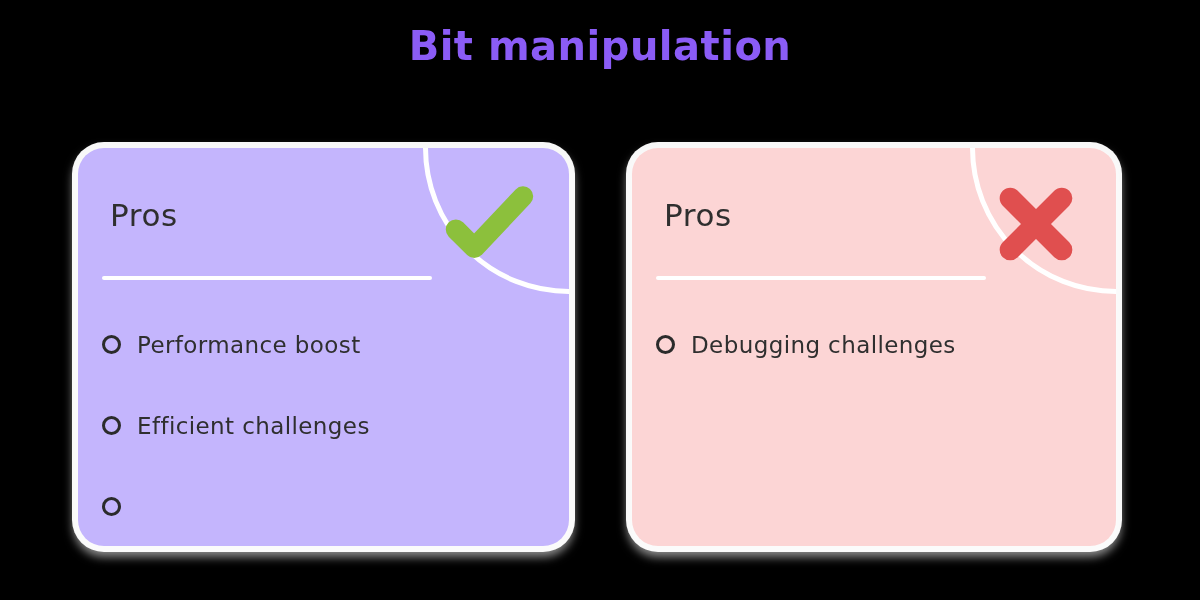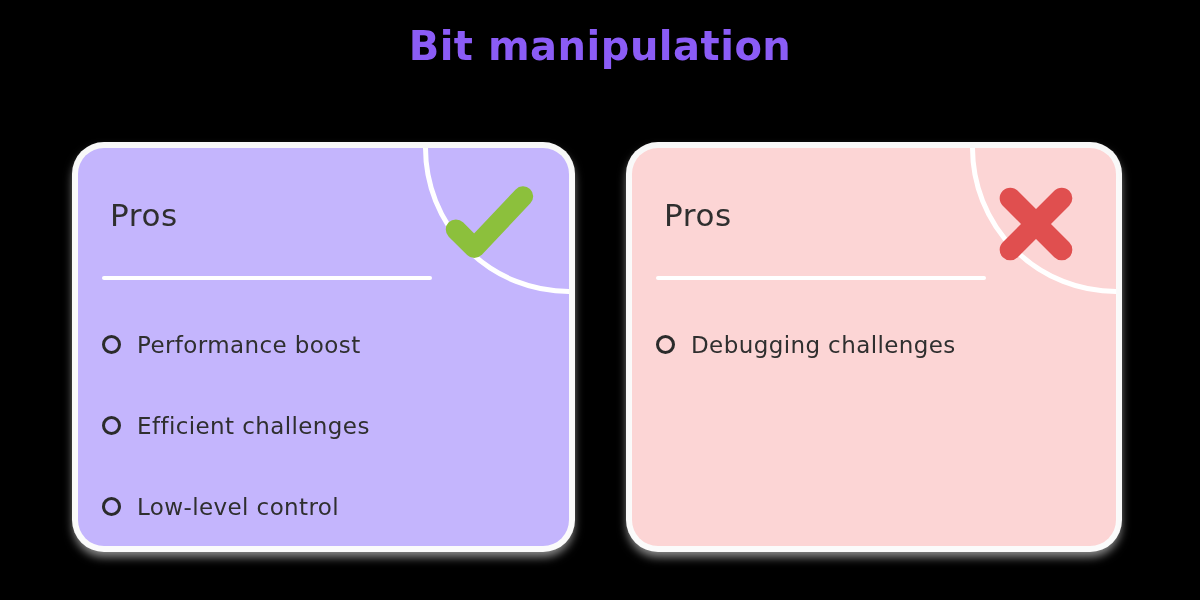--- a/index.html
+++ b/index.html
@@ -169,21 +169,20 @@
       <li class="list-item">
         <span class="bullet-ring"></span>
         <span class="list-item-label">Performance boost</span>
       </li>
       <li class="list-item">
         <span class="bullet-ring"></span>
         <span class="list-item-label">Efficient challenges</span>
       </li>
       <li class="list-item">
         <span class="bullet-ring"></span>
-        <span class="list-item-label">Low-level control</span>
       </li>
     </ul>
   </section>
 
   <section class="card cons">
 
     <div class="corner-arc"></div>
 
     <div class="status-icon">
       <svg viewBox="0 0 100 100" xmlns="http://www.w3.org/2000/svg">

